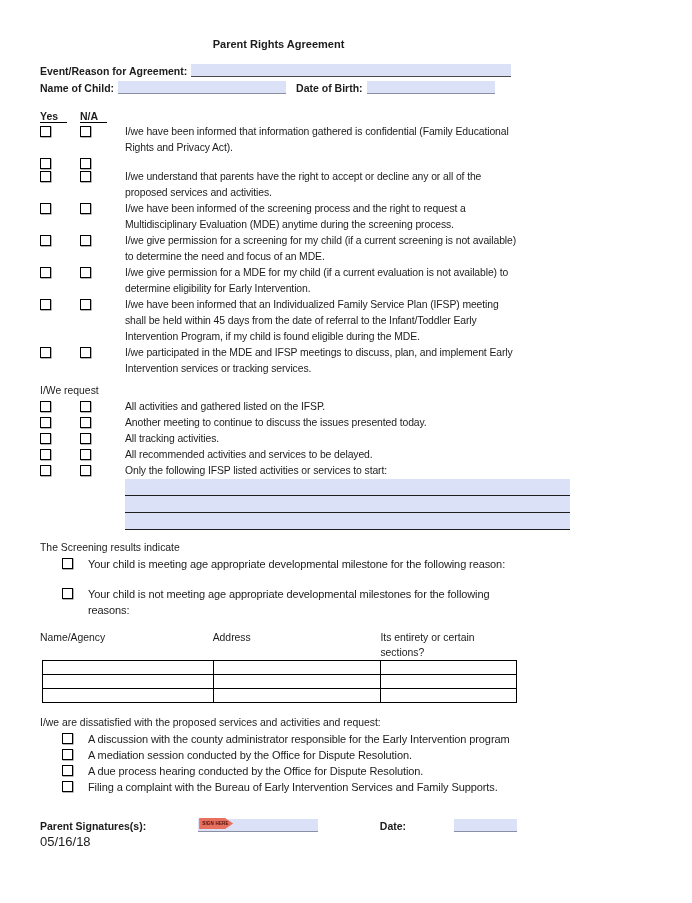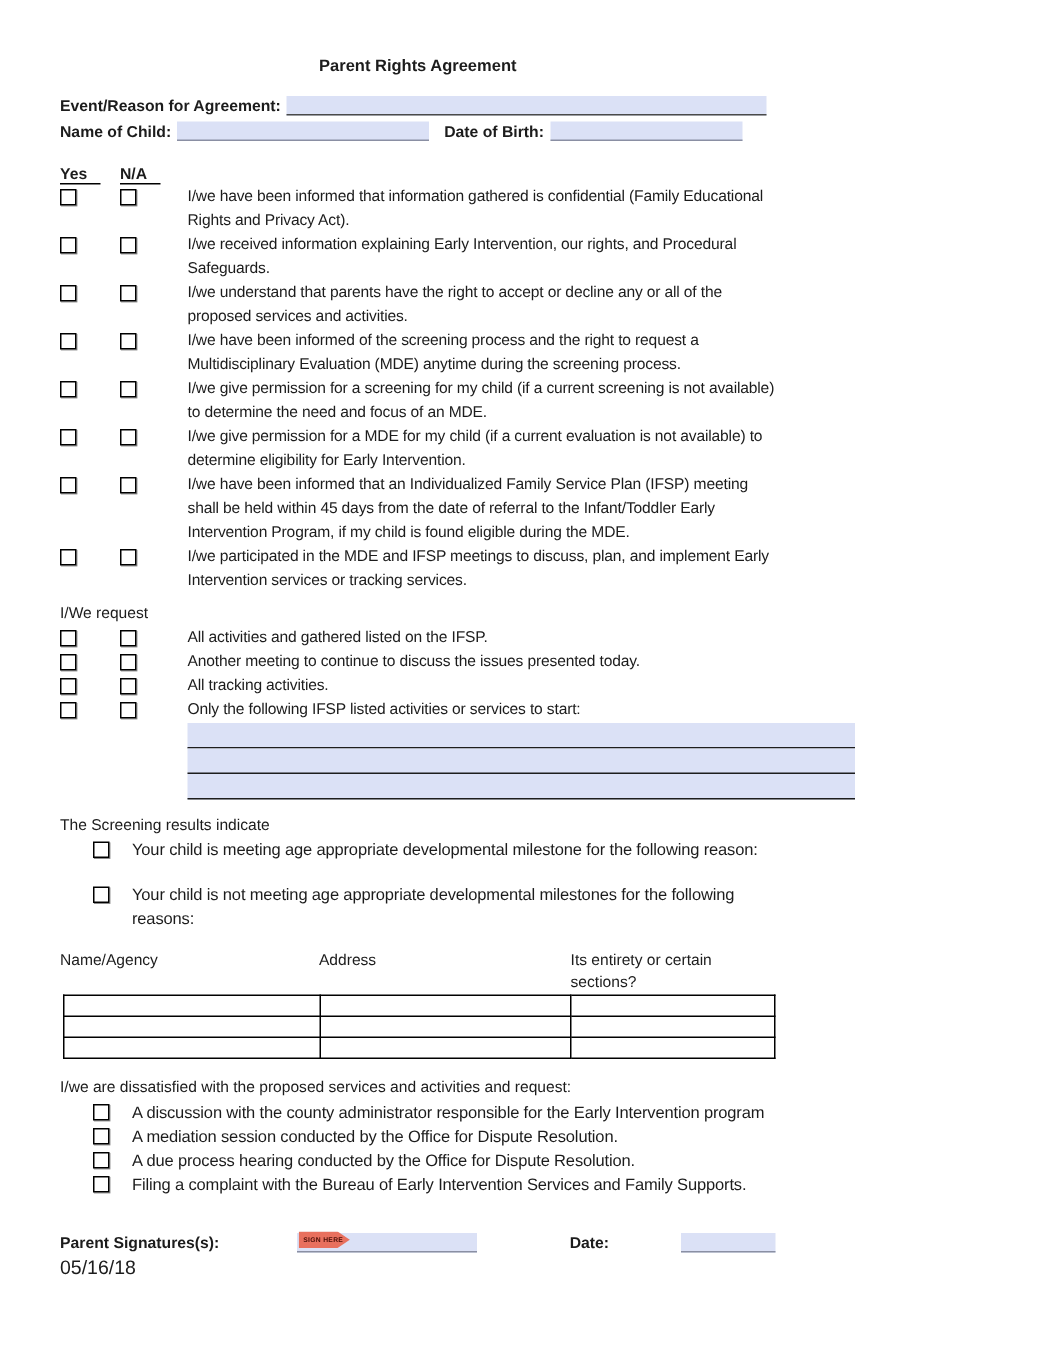--- a/index.html
+++ b/index.html
@@ -140,21 +140,20 @@
 
   <div>
     <div class="cl-row">
       <span class="cb"></span>
       <span class="cb second"></span>
       <span class="cl-text">I/we have been informed that information gathered is confidential (Family Educational Rights and Privacy Act).</span>
     </div>
     <div class="cl-row">
       <span class="cb"></span>
       <span class="cb second"></span>
-      <span class="cl-text">I/we received information explaining Early Intervention, our rights, and Procedural Safeguards.</span>
     </div>
     <div class="cl-row">
       <span class="cb"></span>
       <span class="cb second"></span>
       <span class="cl-text">I/we understand that parents have the right to accept or decline any or all of the proposed services and activities.</span>
     </div>
     <div class="cl-row">
       <span class="cb"></span>
       <span class="cb second"></span>
       <span class="cl-text">I/we have been informed of the screening process and the right to request a Multidisciplinary Evaluation (MDE) anytime during the screening process.</span>
@@ -191,20 +190,25 @@
     </div>
     <div class="cl-row">
       <span class="cb"></span>
       <span class="cb second"></span>
       <span class="cl-text">Another meeting to continue to discuss the issues presented today.</span>
     </div>
     <div class="cl-row">
       <span class="cb"></span>
       <span class="cb second"></span>
       <span class="cl-text">All tracking activities.</span>
+    </div>
+    <div class="cl-row">
+      <span class="cb"></span>
+      <span class="cb second"></span>
+      <span class="cl-text">All recommended activities and services to be delayed.</span>
     </div>
     <div class="cl-row">
       <span class="cb"></span>
       <span class="cb second"></span>
       <span class="cl-text">Only the following IFSP listed activities or services to start:</span>
     </div>
   </div>
 
   <div class="lines-block">
     <div class="bline"></div>

